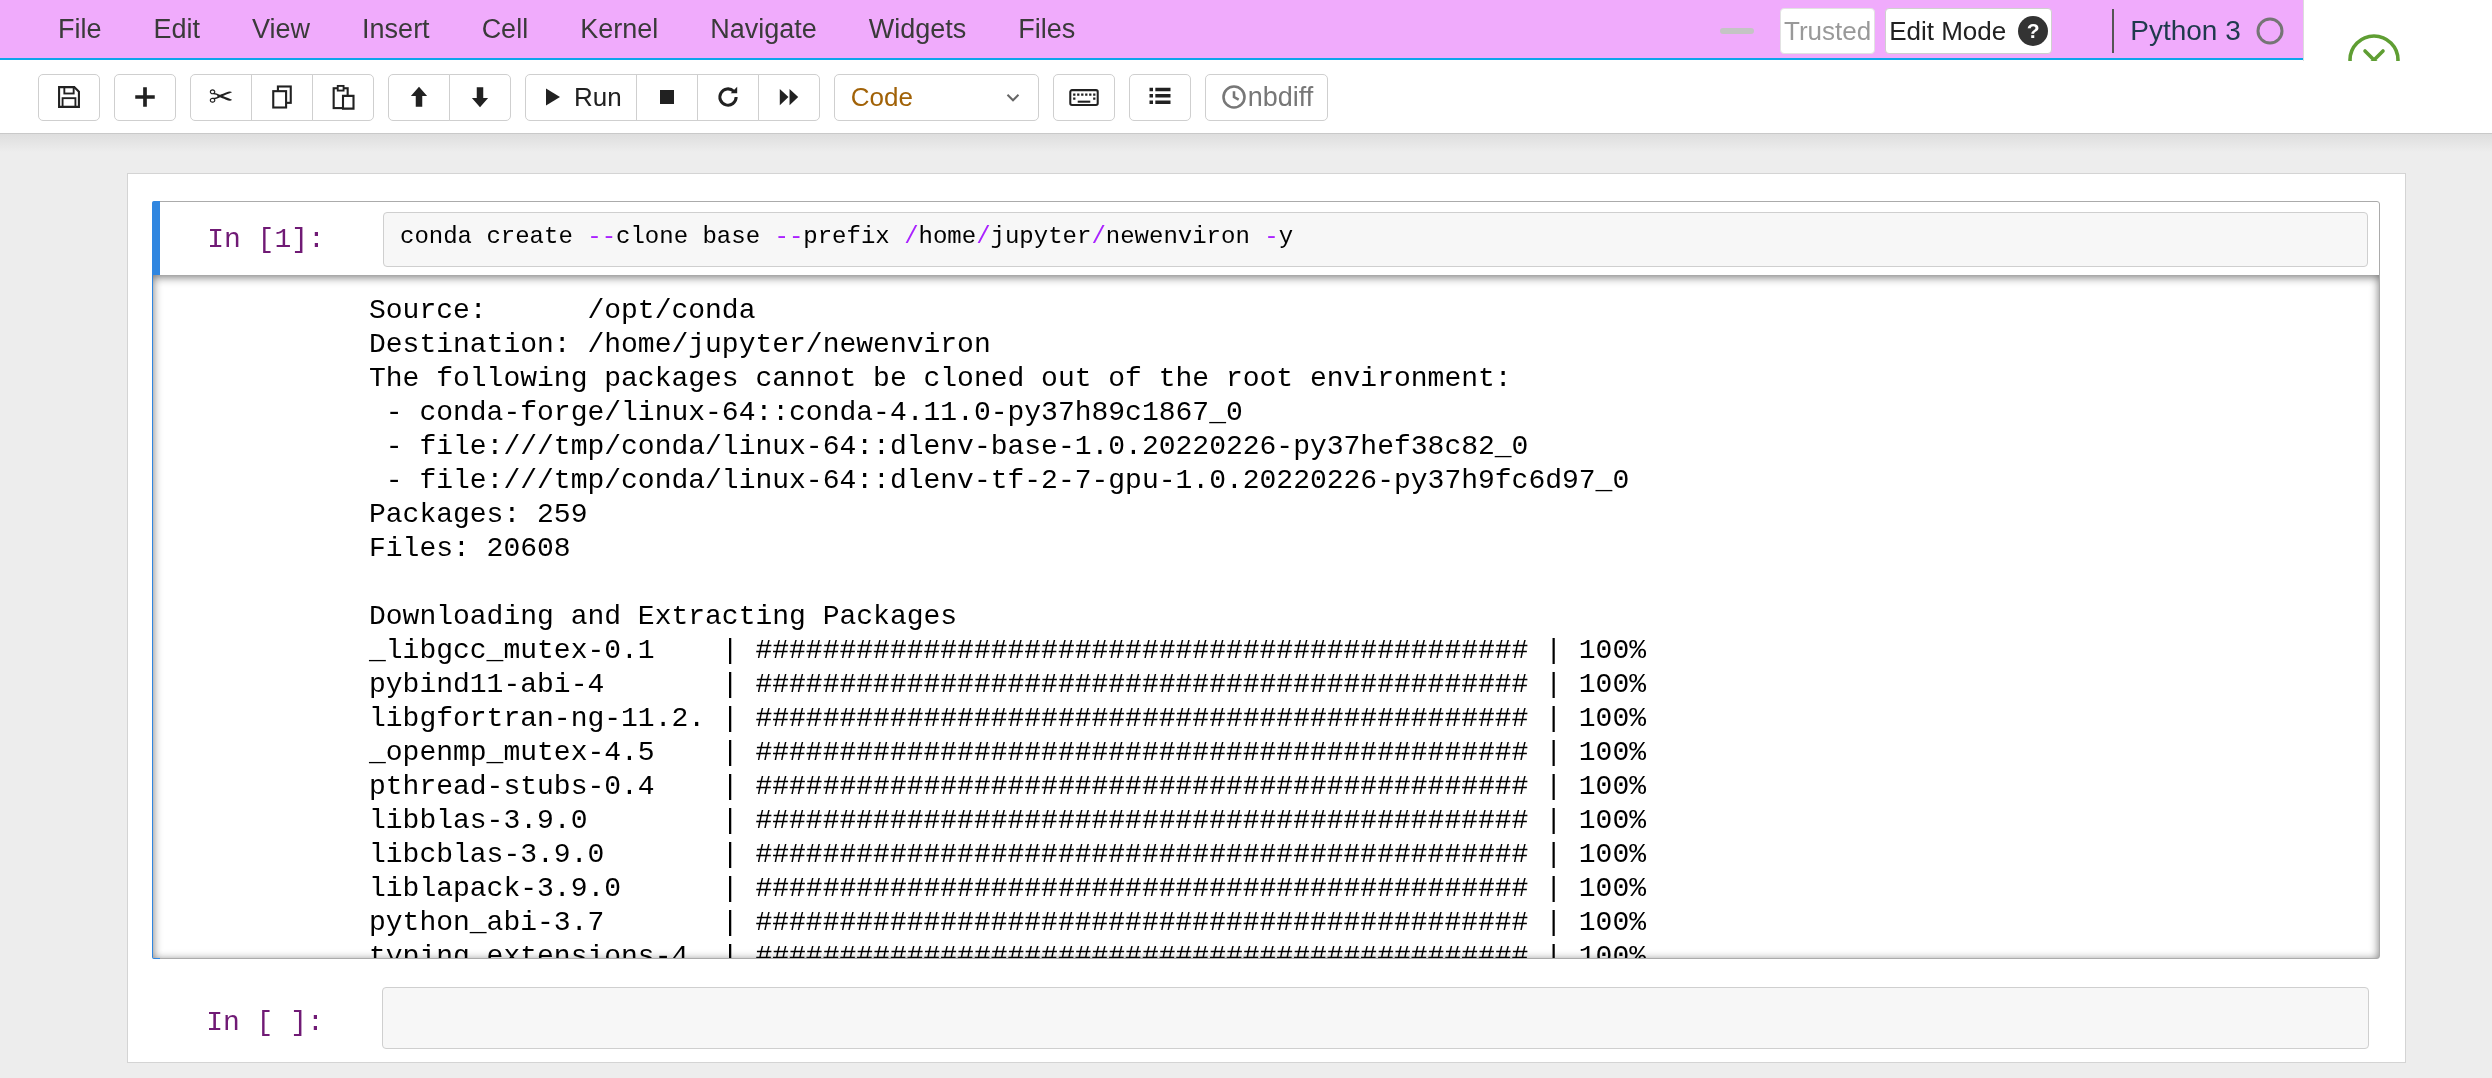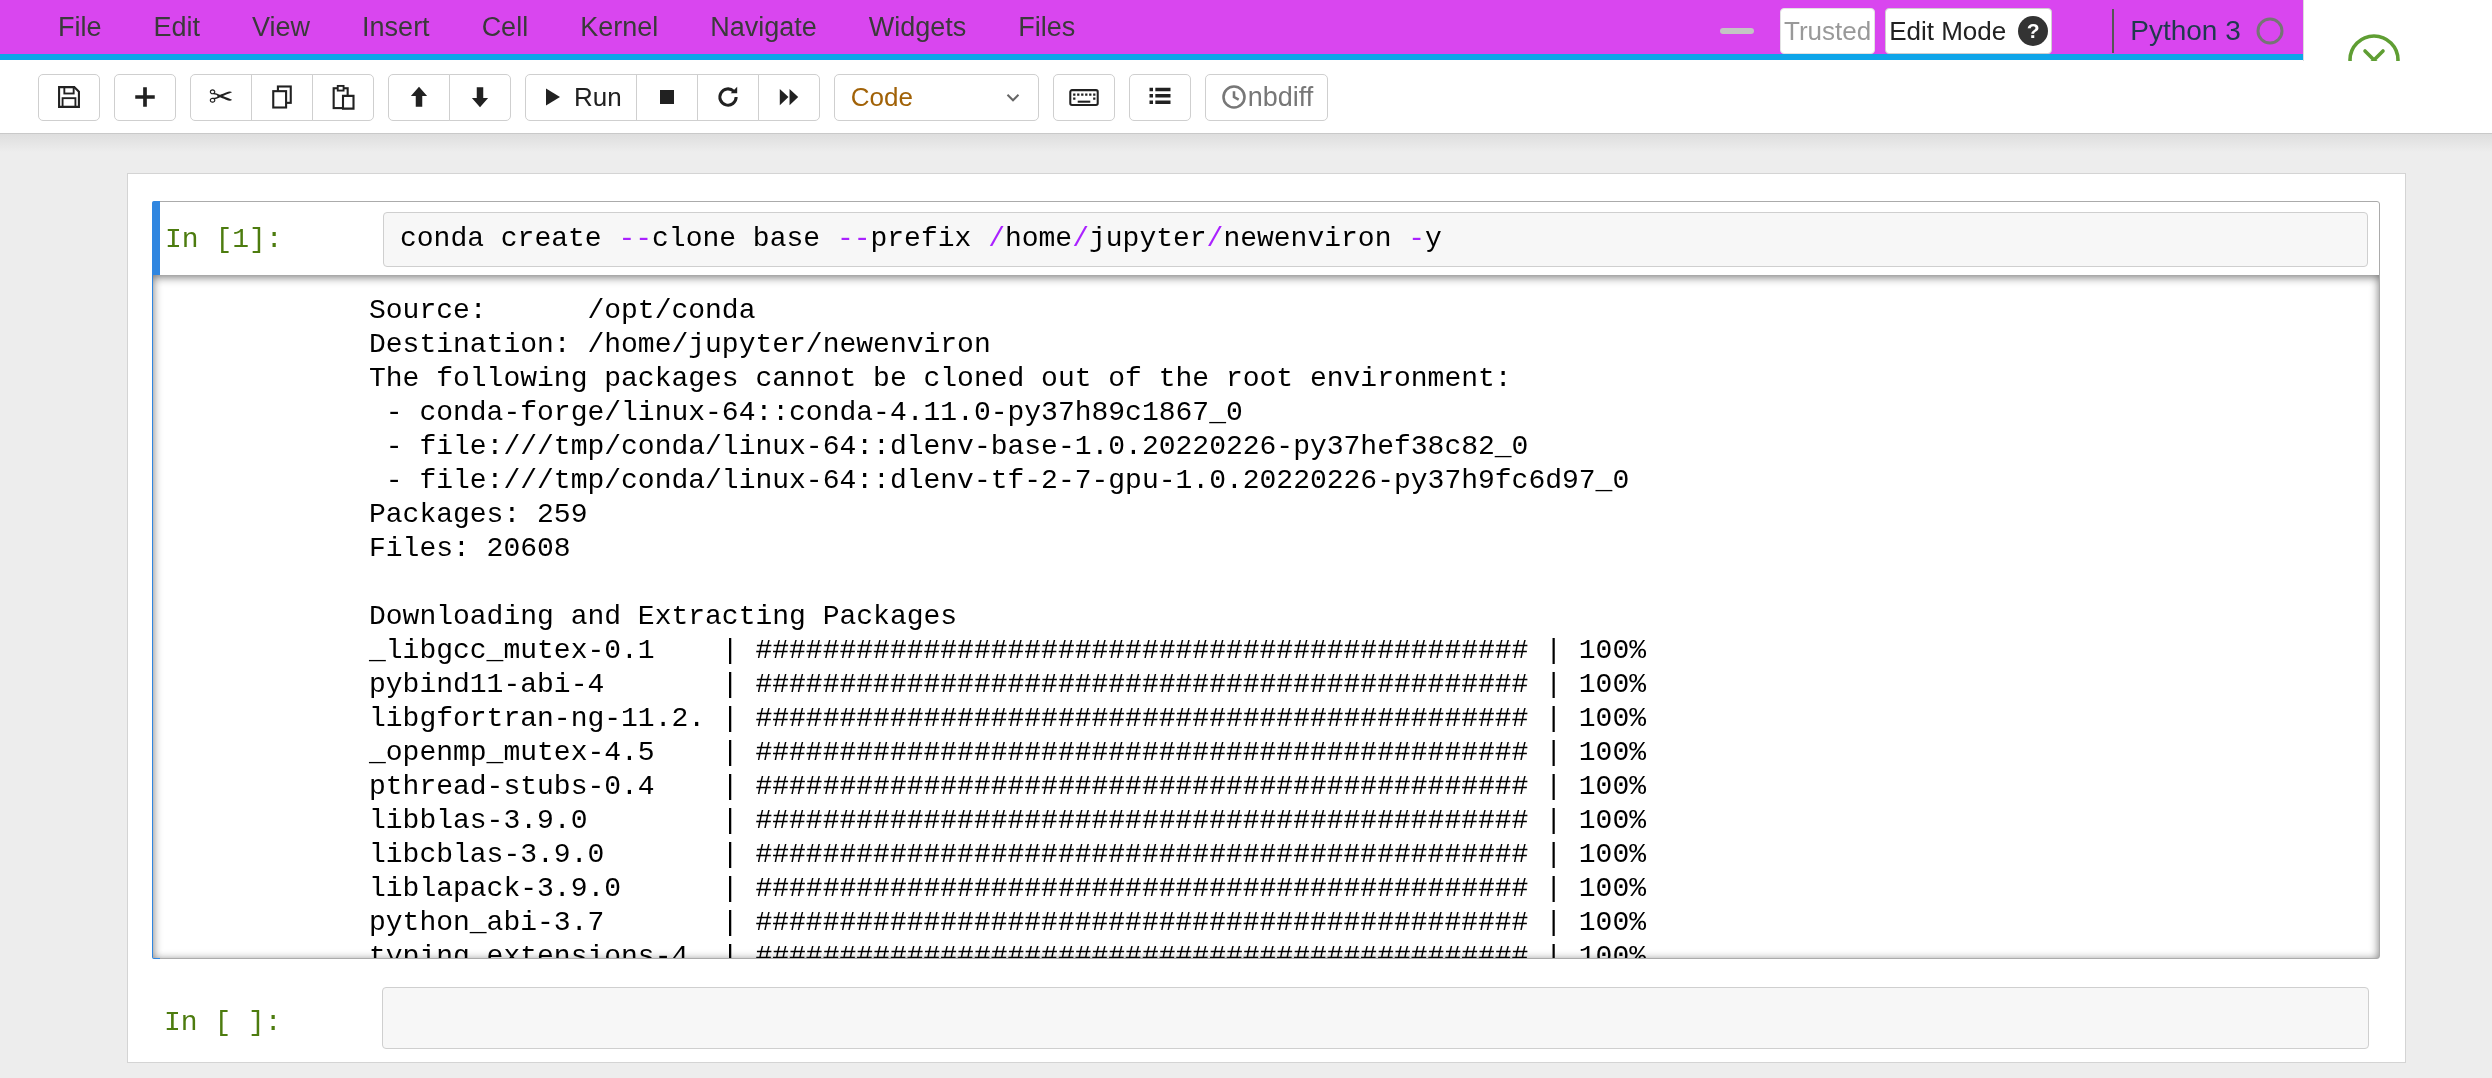--- a/index.html
+++ b/index.html
@@ -2,22 +2,22 @@
 <html><head>
 <meta charset="utf-8">
 <style>
   * { margin:0; padding:0; box-sizing:border-box; }
   html,body { width:2492px; height:1078px; overflow:hidden; }
   body { position:relative; background:#fff; font-family:"Liberation Sans", sans-serif; }
 
   
   .app-edge { position:absolute; left:0; top:0; width:2304px; height:84px;
               border-right:1px solid #dcdcdc; border-bottom-right-radius:16px; pointer-events:none; }
-  .menubar { position:absolute; left:0; top:0; width:2303px; height:60px; background:#d946ef;
-             border-bottom:6px solid #0ea5e9; display:flex; align-items:center;
+  .menubar { position:absolute; left:0; top:0; width:2303px; height:60px; background:#f0abfc;
+             border-bottom:2px solid #0ea5e9; display:flex; align-items:center;
              padding-left:58px; gap:52px; }
   .menu-item { font-size:27px; color:#3a3a3a; cursor:pointer; }
 
   .header-right { position:absolute; top:0; left:1720px; height:62px; display:flex; align-items:center; }
   .dash-ind { width:34px; height:6px; background:#c4c4c4; border-radius:3px; margin-right:26px; }
   .hbtn { height:46px; display:flex; align-items:center; background:#fff; border:1px solid #cfcfcf;
           border-radius:4px; padding:0 3px; font-size:26px; color:#212121; }
   .trusted { color:#999; border-color:#e2e2e2; margin-right:10px; }
   .qmark { display:inline-flex; width:30px; height:30px; border-radius:50%; background:#333; color:#fff;
            font-size:21px; font-weight:bold; align-items:center; justify-content:center; margin-left:12px; }
@@ -49,25 +49,25 @@
   .content { position:absolute; left:0; top:133px; width:2492px; height:945px;
              border-top:1px solid #c9c9c9; background:linear-gradient(#dedede, #ededed 18px, #ededed); }
   .nb-container { position:absolute; left:127px; top:39px; width:2279px; height:890px;
                   background:#fff; border:1px solid #d4d4d4; }
 
   .cell { position:absolute; left:24px; width:2228px; }
   .cell-1 { top:27px; height:758px; border:1px solid #ababab; border-radius:3px; background:#fff; }
   .sel-bar { position:absolute; left:-1px; top:-1px; bottom:-1px; width:8px; background:#2f86e0;
              border-radius:2px 0 0 2px; }
   .input-row { display:flex; height:73px; }
-  .prompt { width:230px; flex:0 0 auto; text-align:left; padding:22px 16px 0 12px;
-            font-family:"Liberation Mono", monospace; font-size:28px; color:#4d7c0f; }
+  .prompt { width:230px; flex:0 0 auto; text-align:center; padding:22px 16px 0 12px;
+            font-family:"Liberation Mono", monospace; font-size:28px; color:#701a75; }
   .input-area { flex:1; margin:10px 11px 8px 0; height:55px; background:#f7f7f7;
                 border:1px solid #cfcfcf; border-radius:4px; padding:10px 16px;
-                font-family:"Liberation Mono", monospace; font-size:28px; white-space:pre; overflow:hidden; }
+                font-family:"Liberation Mono", monospace; font-size:24px; white-space:pre; overflow:hidden; }
   .tok-p { color:#000; }
   .tok-o { color:#aa22ff; }
 
   .output-scroll { position:absolute; left:0; top:73px; width:2226px; height:683px; background:#fff;
                    box-shadow:inset 0 2px 10px rgba(0,0,0,.55); overflow:hidden; }
   .output-pre { margin:0; padding:19px 0 0 216px; font-family:"Liberation Mono", monospace;
                 font-size:28px; line-height:34px; color:#000; white-space:pre; }
 
   .cell-2 { top:813px; height:70px; display:flex; }
   .cell-2 .prompt { padding-top:20px; }

